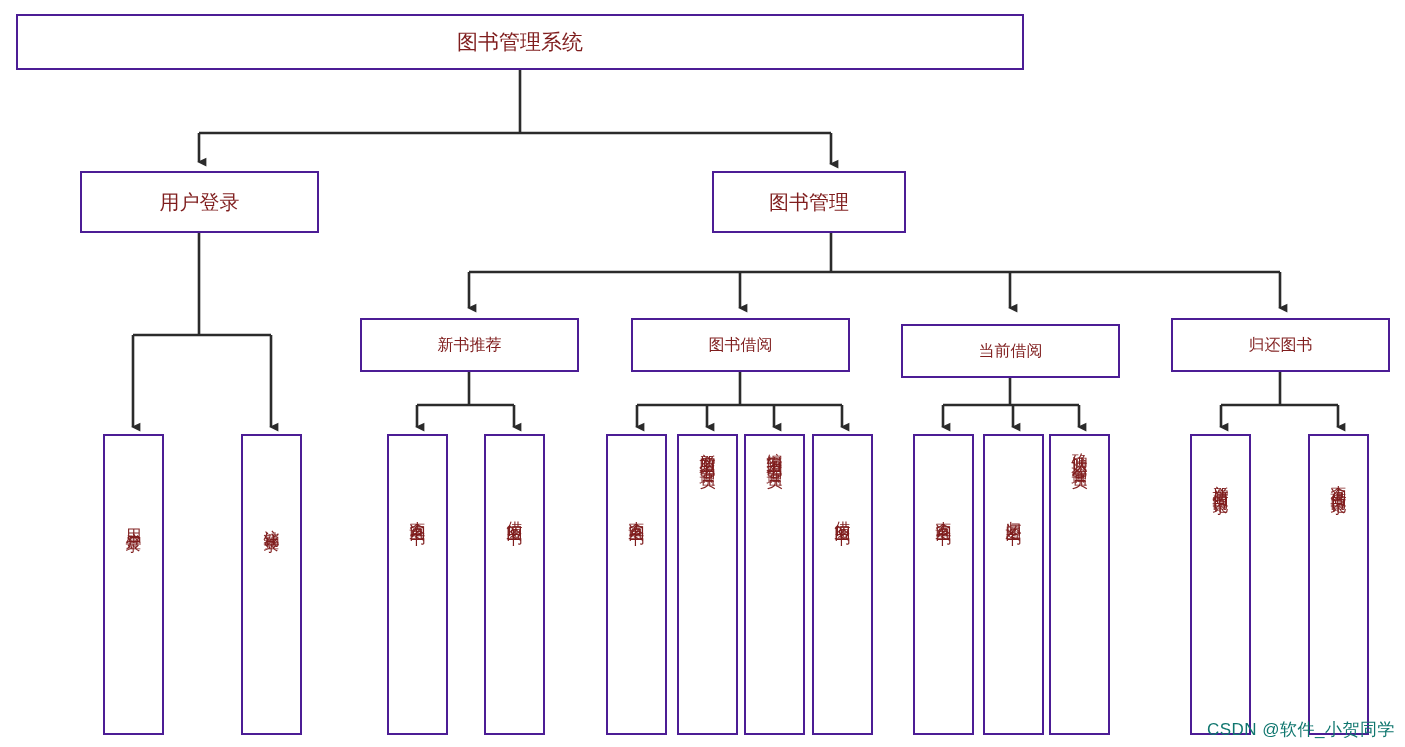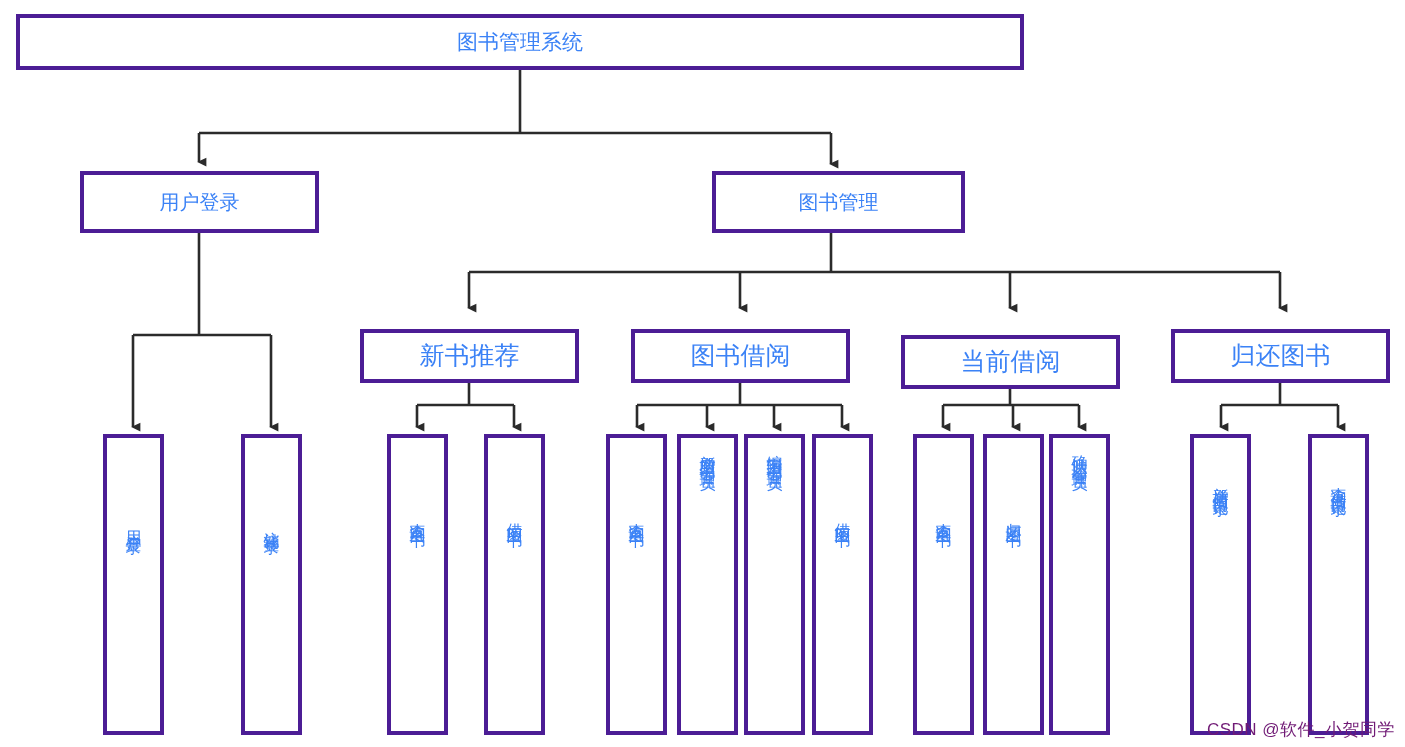--- a/index.html
+++ b/index.html
@@ -22,35 +22,34 @@
     left: 0;
     top: 0;
     width: 1405px;
     height: 747px;
     pointer-events: none;
   }
   .node {
     position: absolute;
     box-sizing: border-box;
     background: #ffffff;
-    border: 4px solid #4c1d95;
+    border: 2px solid #4c1d95;
     display: flex;
     align-items: center;
     justify-content: center;
-    color: #3b82f6;
+    color: #7f1d1d;
   }
   .node.root {
     font-size: 21px;
   }
   .node.lvl2 {
     font-size: 20px;
   }
   .node.lvl3 {
-    font-size: 25px;
-    margin-top: 11px;
+    font-size: 16px;
   }
   .node .lbl {
     line-height: 1.25;
     white-space: nowrap;
   }
   
   .node.leaf {
     align-items: flex-start;
     justify-content: center;
     padding-top: 0;
@@ -61,21 +60,21 @@
     letter-spacing: 3px;
     line-height: 1;
     white-space: nowrap;
     display: block;
   }
   .watermark {
     position: absolute;
     right: 10px;
     bottom: 6px;
     font-size: 17px;
-    color: #701a75;
+    color: #0f766e;
     letter-spacing: 0.5px;
     white-space: nowrap;
   }
 </style>
 </head>
 <body>
 
 <div id="canvas">
 
   <svg class="wires" viewBox="0 0 1405 747">
@@ -128,21 +127,21 @@
     </g>
   </svg>
 
   <div class="node root" style="left:16px; top:14px; width:1008px; height:56px;">
     <span class="lbl">图书管理系统</span>
   </div>
 
   <div class="node lvl2" style="left:80px; top:171px; width:239px; height:62px;">
     <span class="lbl">用户登录</span>
   </div>
-  <div class="node lvl2" style="left:712px; top:171px; width:253px; height:62px;">
+  <div class="node lvl2" style="left:712px; top:171px; width:194px; height:62px;">
     <span class="lbl">图书管理</span>
   </div>
 
   <div class="node lvl3" style="left:360px; top:318px; width:219px; height:54px;">
     <span class="lbl">新书推荐</span>
   </div>
   <div class="node lvl3" style="left:631px; top:318px; width:219px; height:54px;">
     <span class="lbl">图书借阅</span>
   </div>
   <div class="node lvl3" style="left:901px; top:324px; width:219px; height:54px;">

